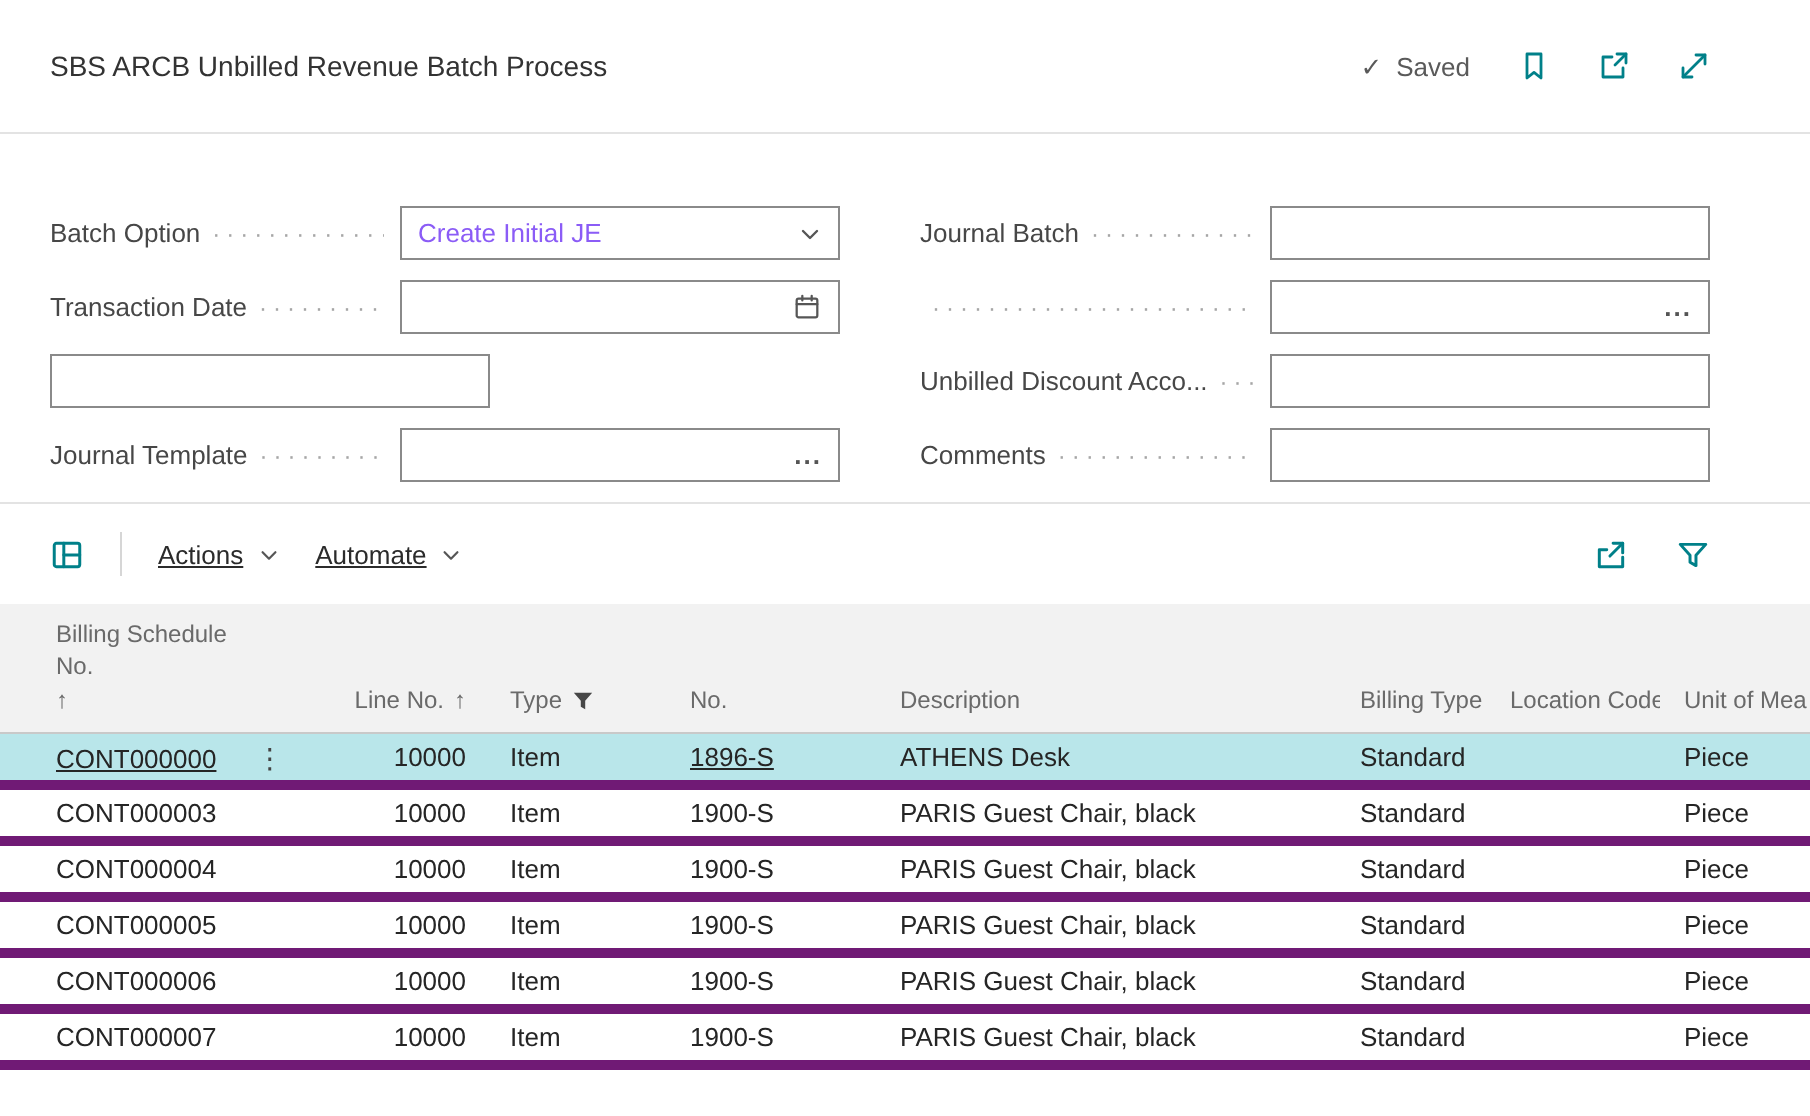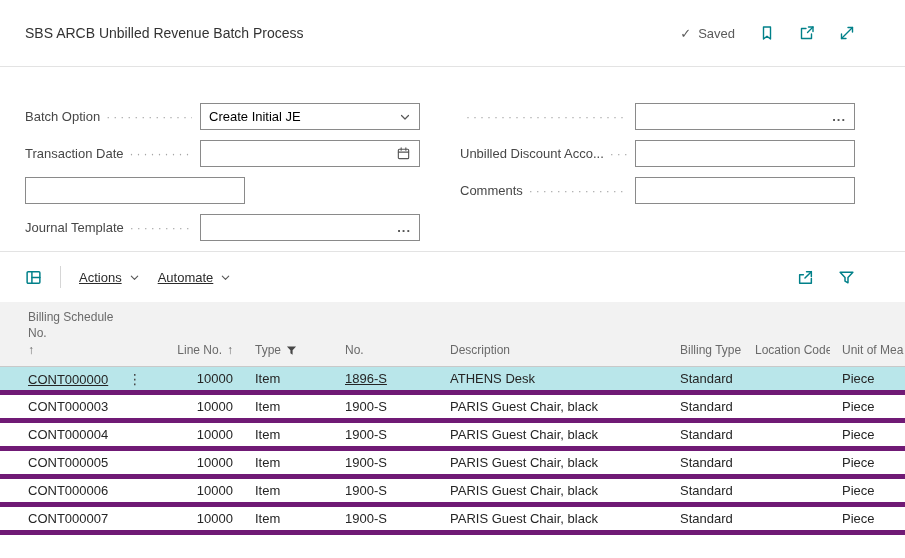--- a/index.html
+++ b/index.html
@@ -29,21 +29,21 @@
   .form-grid { display:grid; grid-template-columns:395px 395px; column-gap:40px; }
   .fld { display:flex; align-items:center; height:27px; margin-bottom:10px; }
   .caption { flex:0 0 175px; display:flex; align-items:center; color:#474747; overflow:hidden; }
   .caption .lbl { white-space:nowrap; }
   .leader { flex:1; overflow:hidden; white-space:nowrap; margin:0 8px 0 6px; color:#a6a6a6; font-size:12px; }
   .leader::after { content:"························································"; letter-spacing:3px; }
   .ctl {
     flex:0 0 220px; height:27px; border:1px solid #8a8a8a; background:#fff;
     display:flex; align-items:center; padding:0 8px; cursor:text;
   }
-  .ctl .ctl-value { flex:1; overflow:hidden; white-space:nowrap; color:#000000; }
+  .ctl .ctl-value { flex:1; overflow:hidden; white-space:nowrap; color:#8b5cf6; }
   .ctl.select { cursor:pointer; }
   .assist-dots { color:#555; padding-left:6px; cursor:pointer; letter-spacing:1px; line-height:0.4; font-weight:700; }
   .ctl-icon { display:flex; align-items:center; margin-left:6px; cursor:pointer; }
 
   
   .toolbar {
     height:51px; display:flex; align-items:center; justify-content:space-between;
     padding:0 50px 0 25px; border-top:1px solid #e3e3e3;
   }
   .toolbar-left { display:flex; align-items:center; gap:18px;text-decoration:underline; }
@@ -160,20 +160,29 @@
           </div>
           <div class="ctl">
             <span class="ctl-value"></span>
             <span class="assist-dots">...</span>
           </div>
         </div>
 
       </div>
       <div class="form-col">
 
+        <div class="fld">
+          <div class="caption">
+            <span class="lbl">Journal Batch</span>
+            <span class="leader"></span>
+          </div>
+          <div class="ctl">
+            <span class="ctl-value"></span>
+          </div>
+        </div>
 
         <div class="fld">
           <div class="caption">
             <span class="leader"></span>
           </div>
           <div class="ctl">
             <span class="ctl-value"></span>
             <span class="assist-dots">...</span>
           </div>
         </div>

